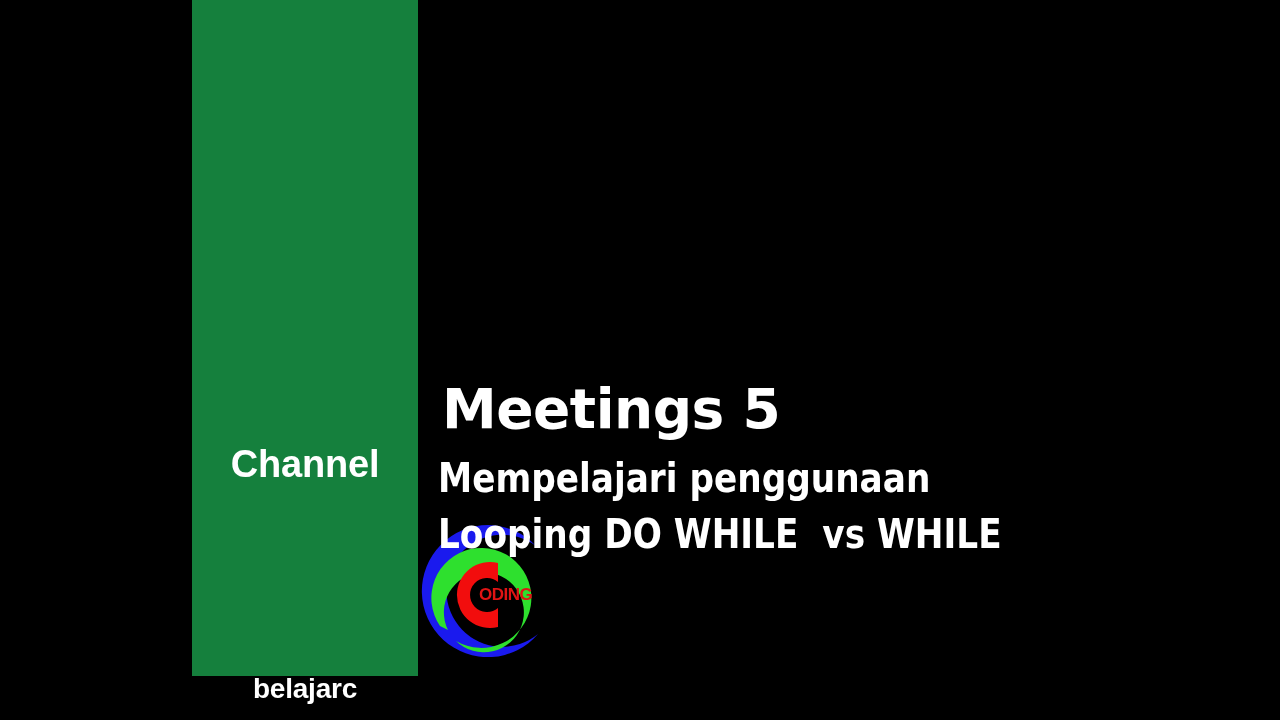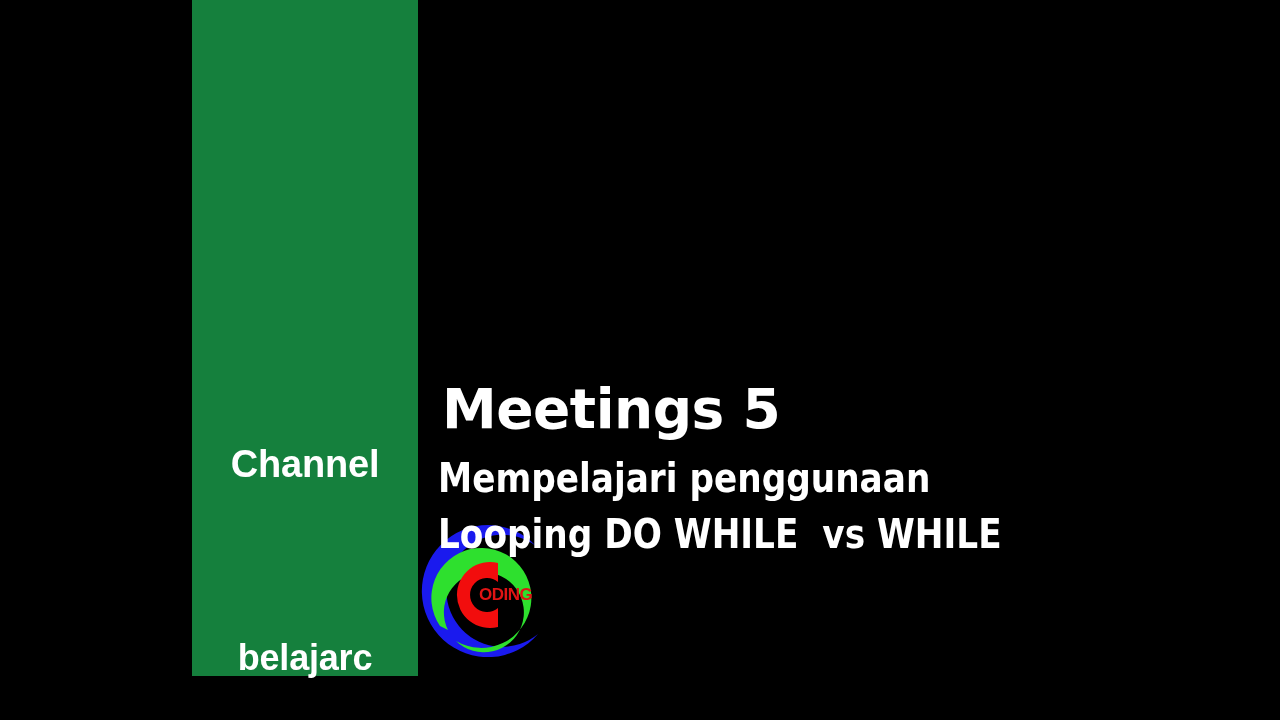--- a/index.html
+++ b/index.html
@@ -45,22 +45,22 @@
     white-space: nowrap;
   }
 
   #channel-label {
     top: 443px;
     font-size: 38px;
     line-height: 42px;
   }
 
   #channel-name {
-    top: 637px;
-    font-size: 36px;
+    top: 668px;
+    font-size: 28px;
     line-height: 42px;
   }
 
   
   #channel-logo {
     position: absolute;
     left: 212px;
     top: 522px;
     width: 155px;
     height: 145px;

